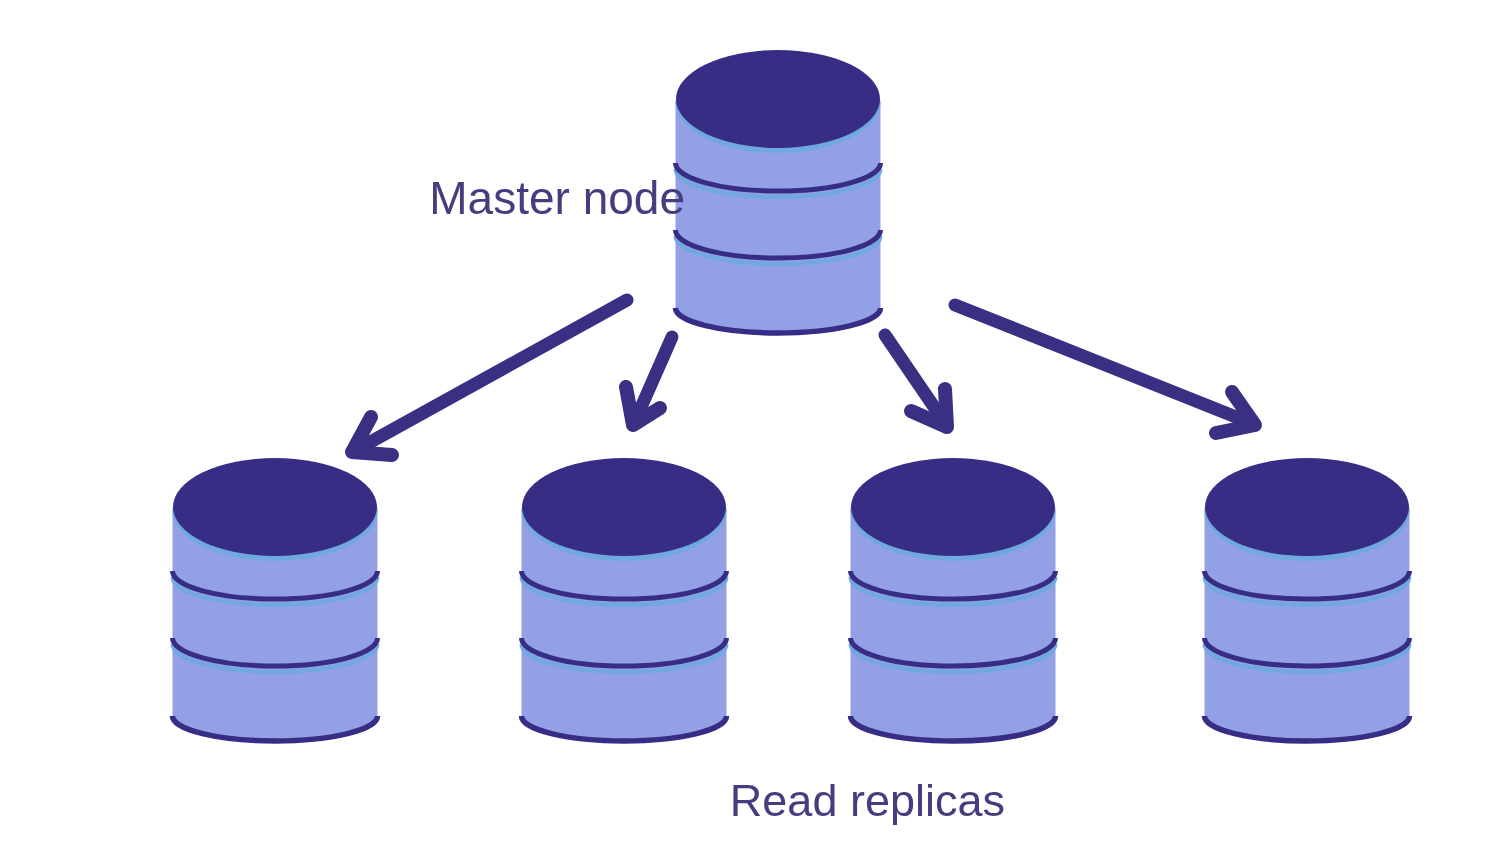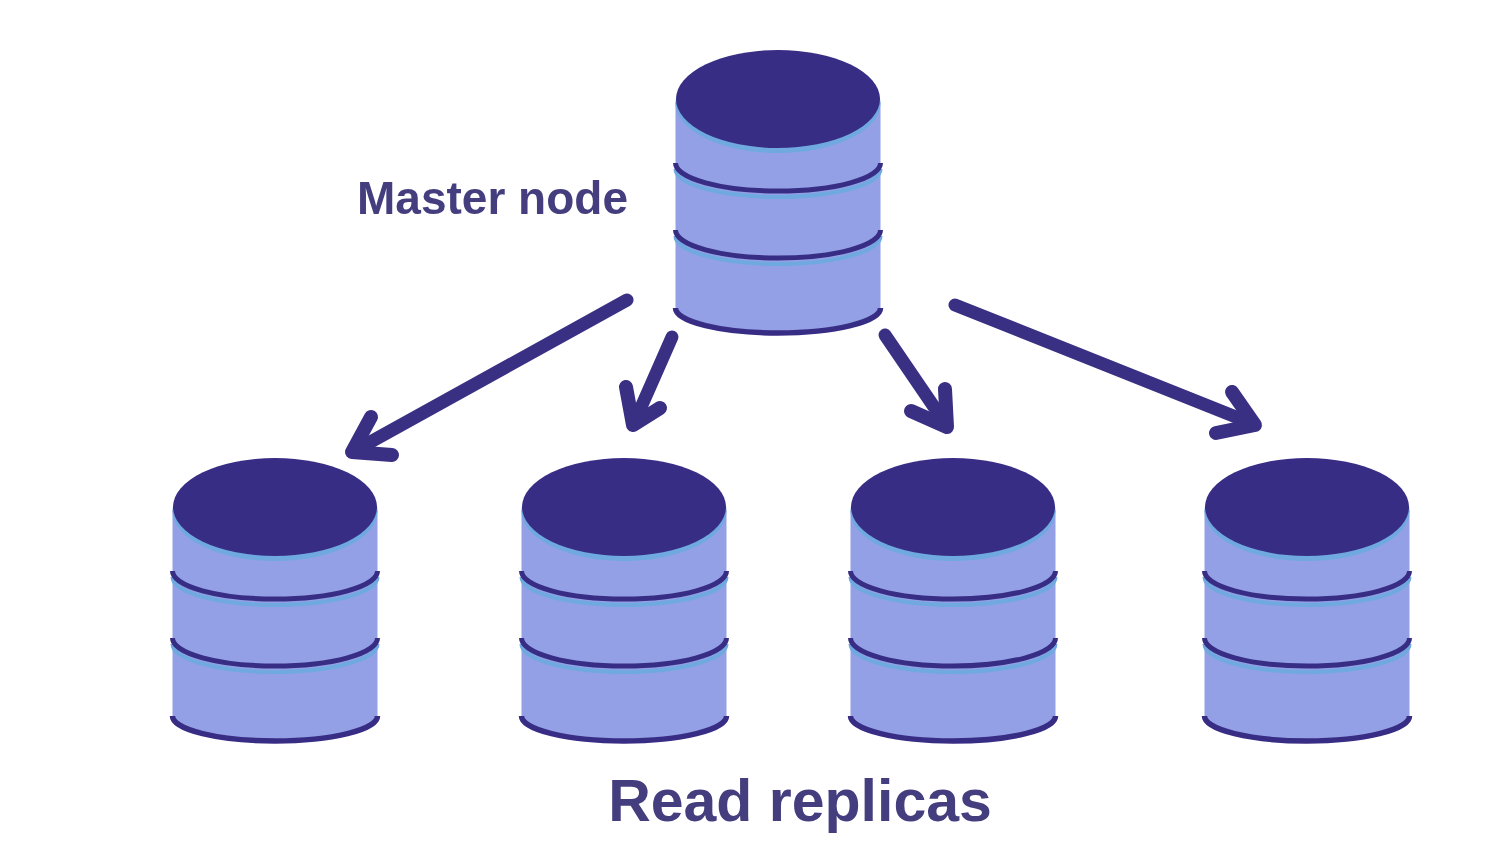--- a/index.html
+++ b/index.html
@@ -35,32 +35,32 @@
   .db-top{fill:var(--cylinder-top);}
   .db-rim{fill:var(--cylinder-rim);}
   .db-line-dark{fill:none;stroke:var(--cylinder-line);stroke-width:5;}
   .db-line-light{fill:none;stroke:var(--cylinder-rim);stroke-width:4;}
   .db-bottom-edge{fill:none;stroke:var(--cylinder-line);stroke-width:5.5;}
   .arrow-shaft{fill:none;stroke:var(--arrow);stroke-width:13;stroke-linecap:round;}
   .arrow-head{fill:none;stroke:var(--arrow);stroke-width:14;stroke-linecap:round;stroke-linejoin:round;}
   .diagram-label{
     position:absolute;
     color:var(--label-text);
-    font-weight:700;
-    text-align:center;
+    font-weight:400;
+    text-align:right;
     letter-spacing:0px;
     white-space:nowrap;
   }
   .master-label{
     left:300px;top:170px;width:385px;
     font-size:46px;line-height:56px;
   }
   .replicas-label{
     left:595px;top:774px;width:410px;
-    font-size:59px;line-height:54px;
+    font-size:45px;line-height:54px;
   }
 </style>
 </head>
 <body>
 
 <div class="stage">
 
   <svg class="diagram-canvas" viewBox="0 0 1500 844" xmlns="http://www.w3.org/2000/svg">
     <defs>
       <symbol id="db" viewBox="0 0 206 290" overflow="visible">

